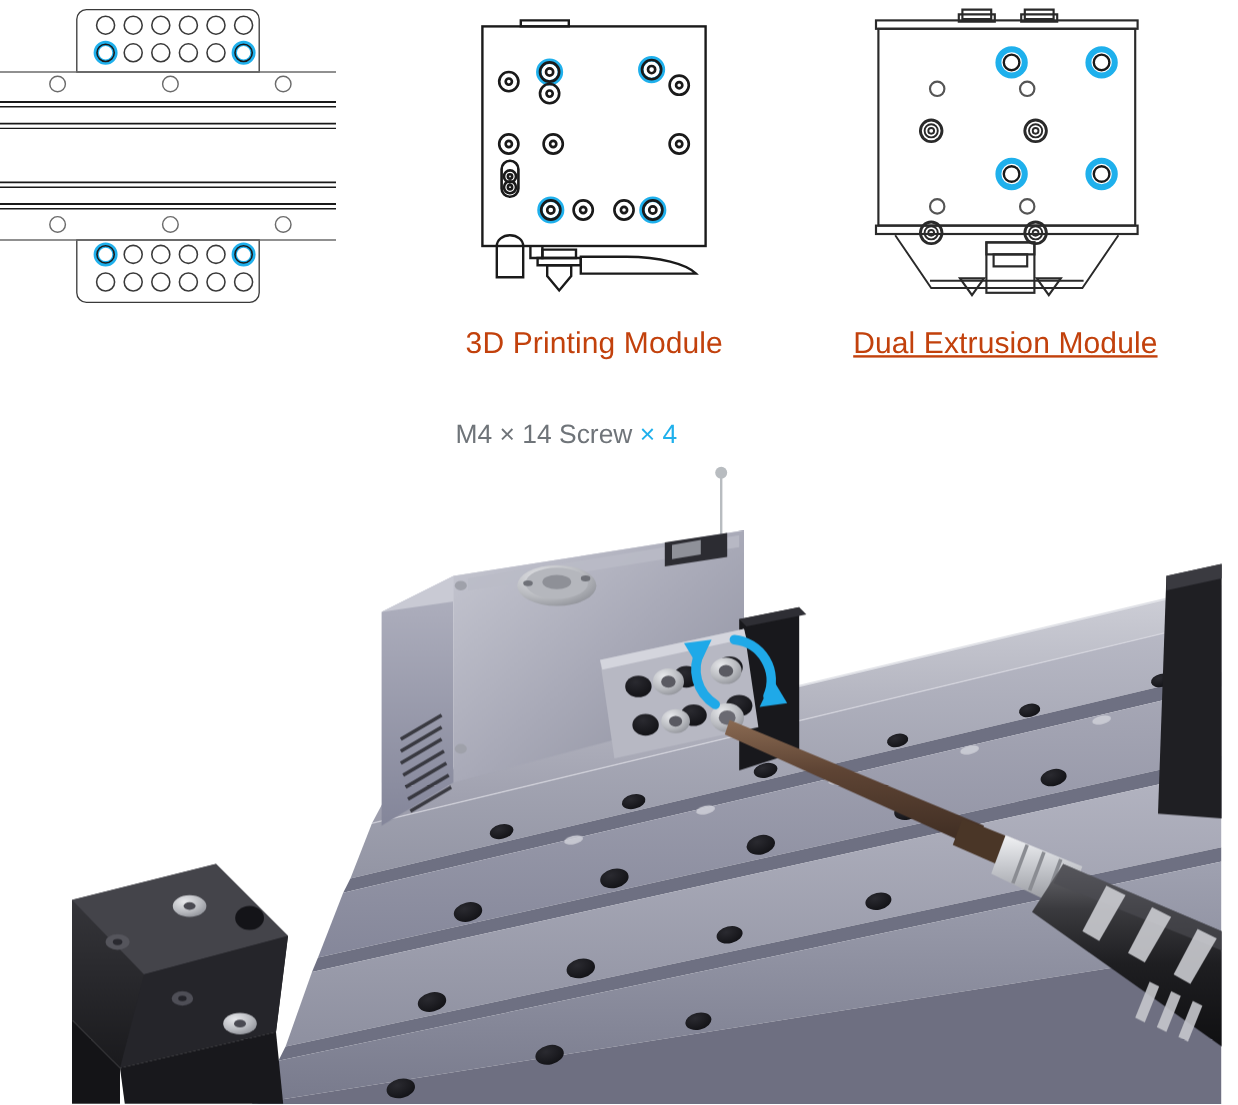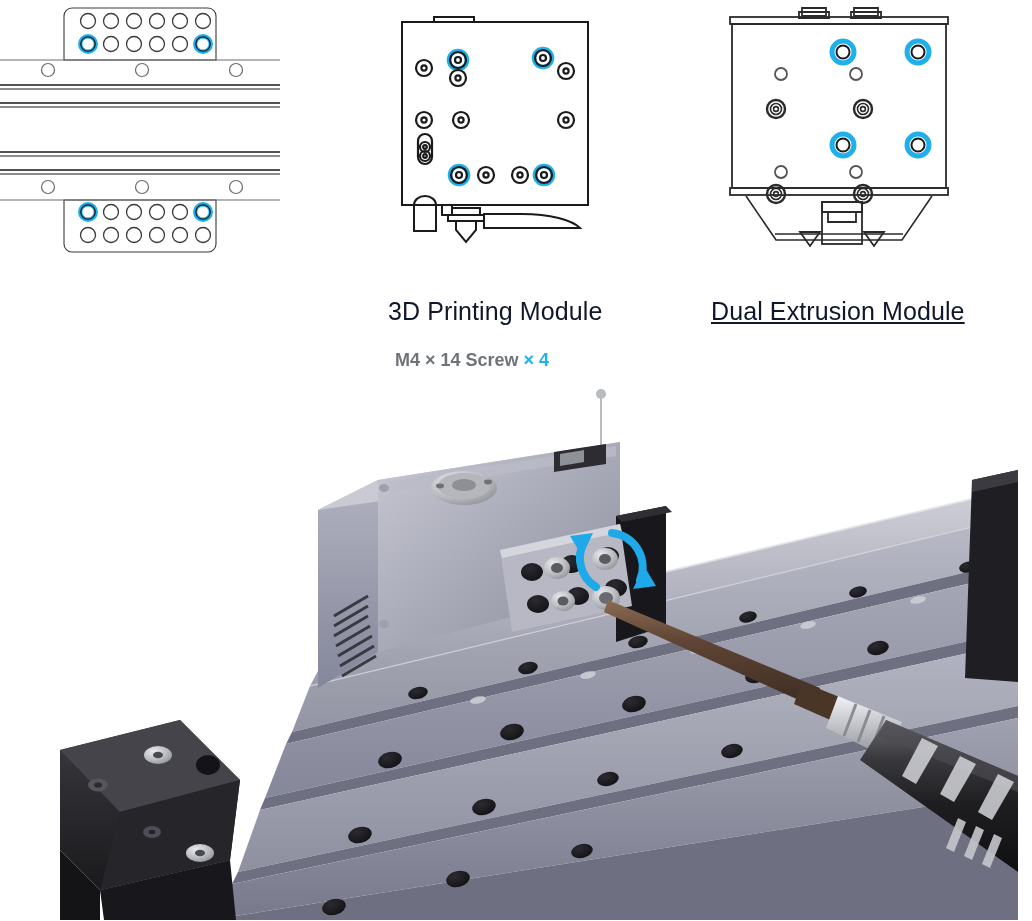--- a/index.html
+++ b/index.html
@@ -13,36 +13,34 @@
   }
   .stage{position:absolute;left:0;top:0;width:1032px;height:921px;}
 
   
   .layer{position:absolute;}
 
   
   .caption{
     position:absolute;
     font-size:25px;
-    color:#0f172a;
+    color:#c2410c;
     letter-spacing:.1px;
     white-space:nowrap;
     line-height:1;
-    margin-top:25px;
   }
   #cap-printing{left:388px;top:274px;}
   #cap-dual{left:711px;top:274px;text-decoration:underline;}
 
   
   #screw-callout{
     position:absolute;left:0;top:351px;width:944px;
     text-align:center;
-    font-size:18px;color:#6f7479;line-height:1;
+    font-size:22px;color:#6f7479;line-height:1;
     white-space:nowrap;
-    font-weight:bold;
   }
   #screw-callout .qty{color:#1fb0ec;}
   #leader{
     position:absolute;left:600px;top:390px;
     width:2px;height:152px;background:#b8bcc0;
   }
   #leader-dot{
     position:absolute;left:596px;top:389px;
     width:10px;height:10px;border-radius:50%;
     background:#b8bcc0;

